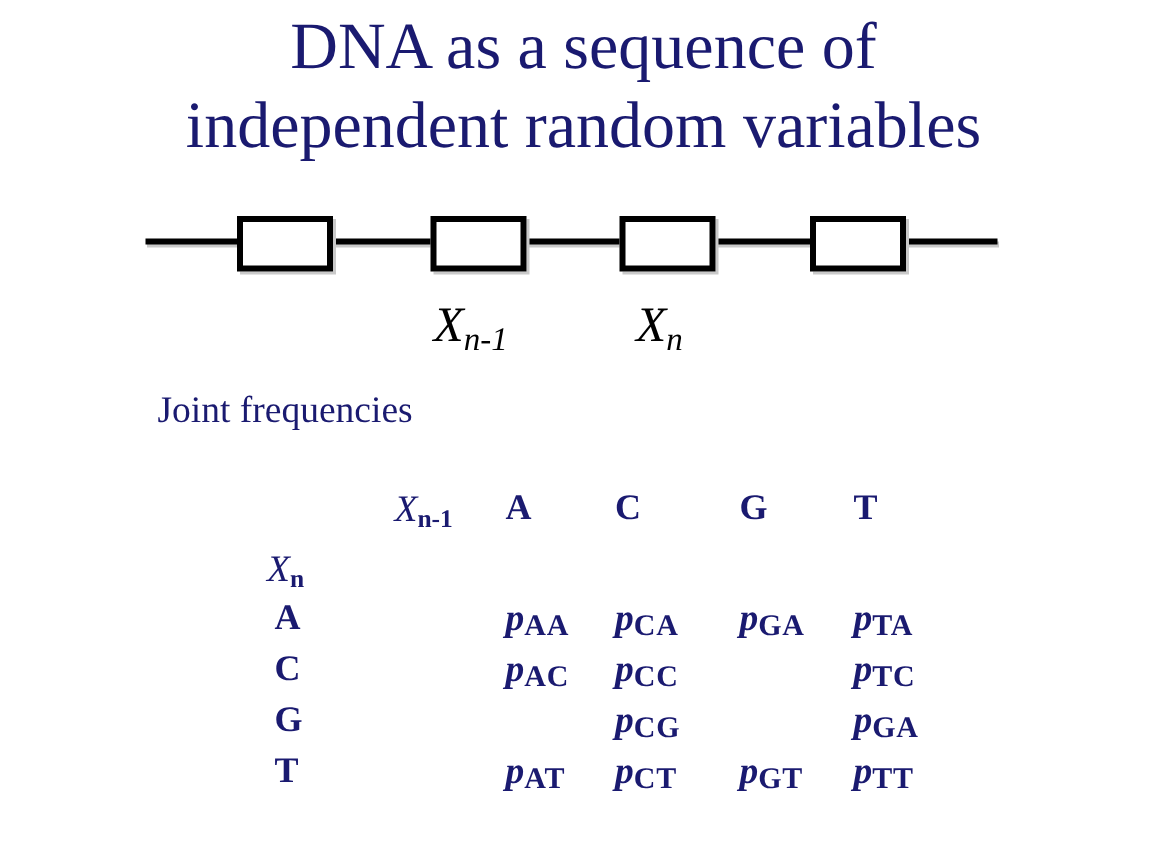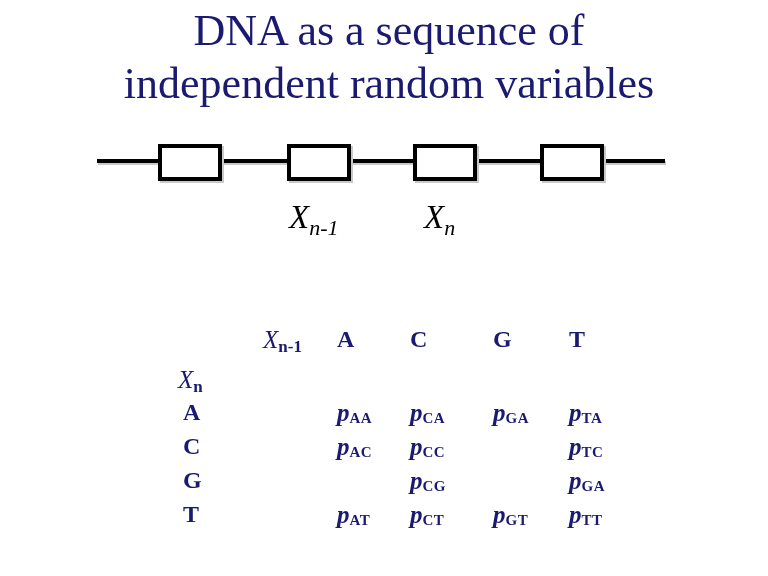--- a/index.html
+++ b/index.html
@@ -103,21 +103,21 @@
   }
   .cell {
     font-size: 25px;
     padding-left: 3px;
   }
   .cell .p {
     font-style: italic;
     font-weight: 700;
   }
   .cell sub.csub {
-    font-size: 15px;
+    font-size: 20px;
     font-weight: 700;
     line-height: 0;
     vertical-align: -0.15em;
     letter-spacing: 0.5px;
   }
 </style>
 </head>
 <body>
 
 <div class="slide">
@@ -131,20 +131,21 @@
     <div class="seq-line"></div>
     <div class="seq-box b1"></div>
     <div class="seq-box b2"></div>
     <div class="seq-box b3"></div>
     <div class="seq-box b4"></div>
 
     <div class="seq-label lbl-prev"><span>X</span><sub>n-1</sub></div>
     <div class="seq-label lbl-curr"><span>X</span><sub>n</sub></div>
   </div>
 
+  <div class="section-heading">Joint frequencies</div>
 
   <div class="freq-table">
 
     <div class="th corner" style="grid-area:1/2"><span class="xi">X</span><sub class="bsub">n-1</sub></div>
 
     <div class="th" style="grid-area:1/3">A</div>
     <div class="th" style="grid-area:1/4">C</div>
     <div class="th" style="grid-area:1/5">G</div>
     <div class="th" style="grid-area:1/6">T</div>
 

